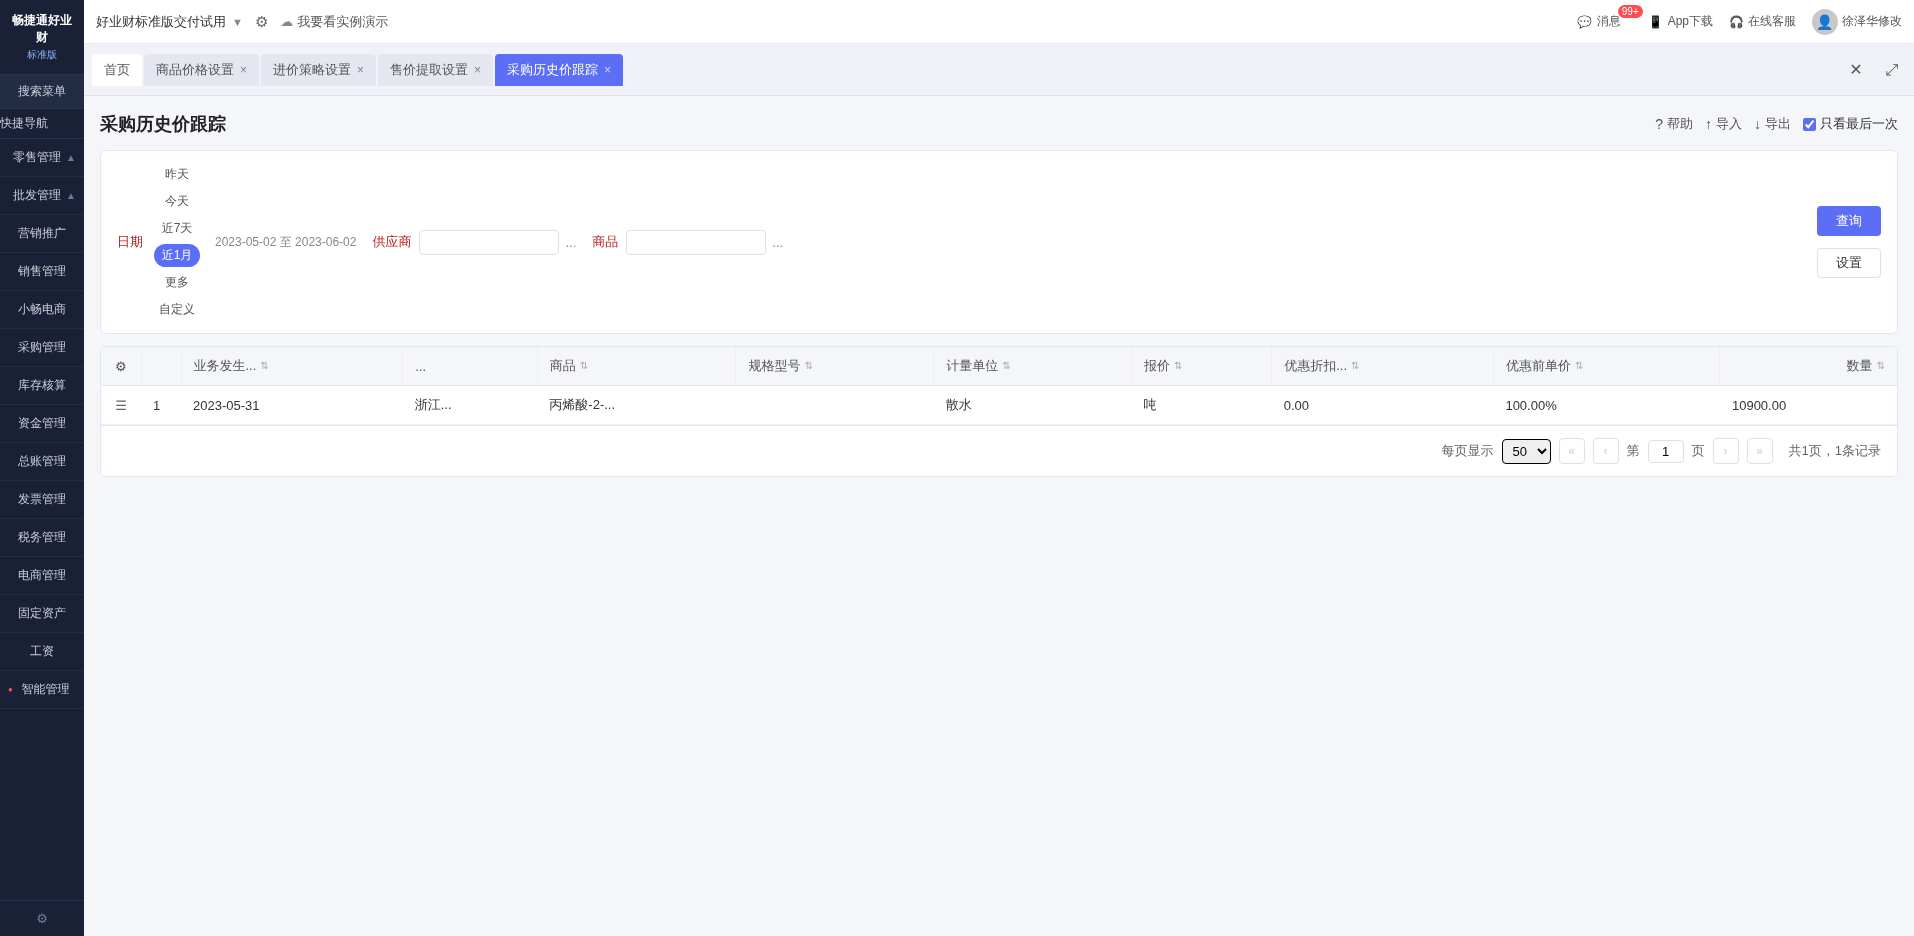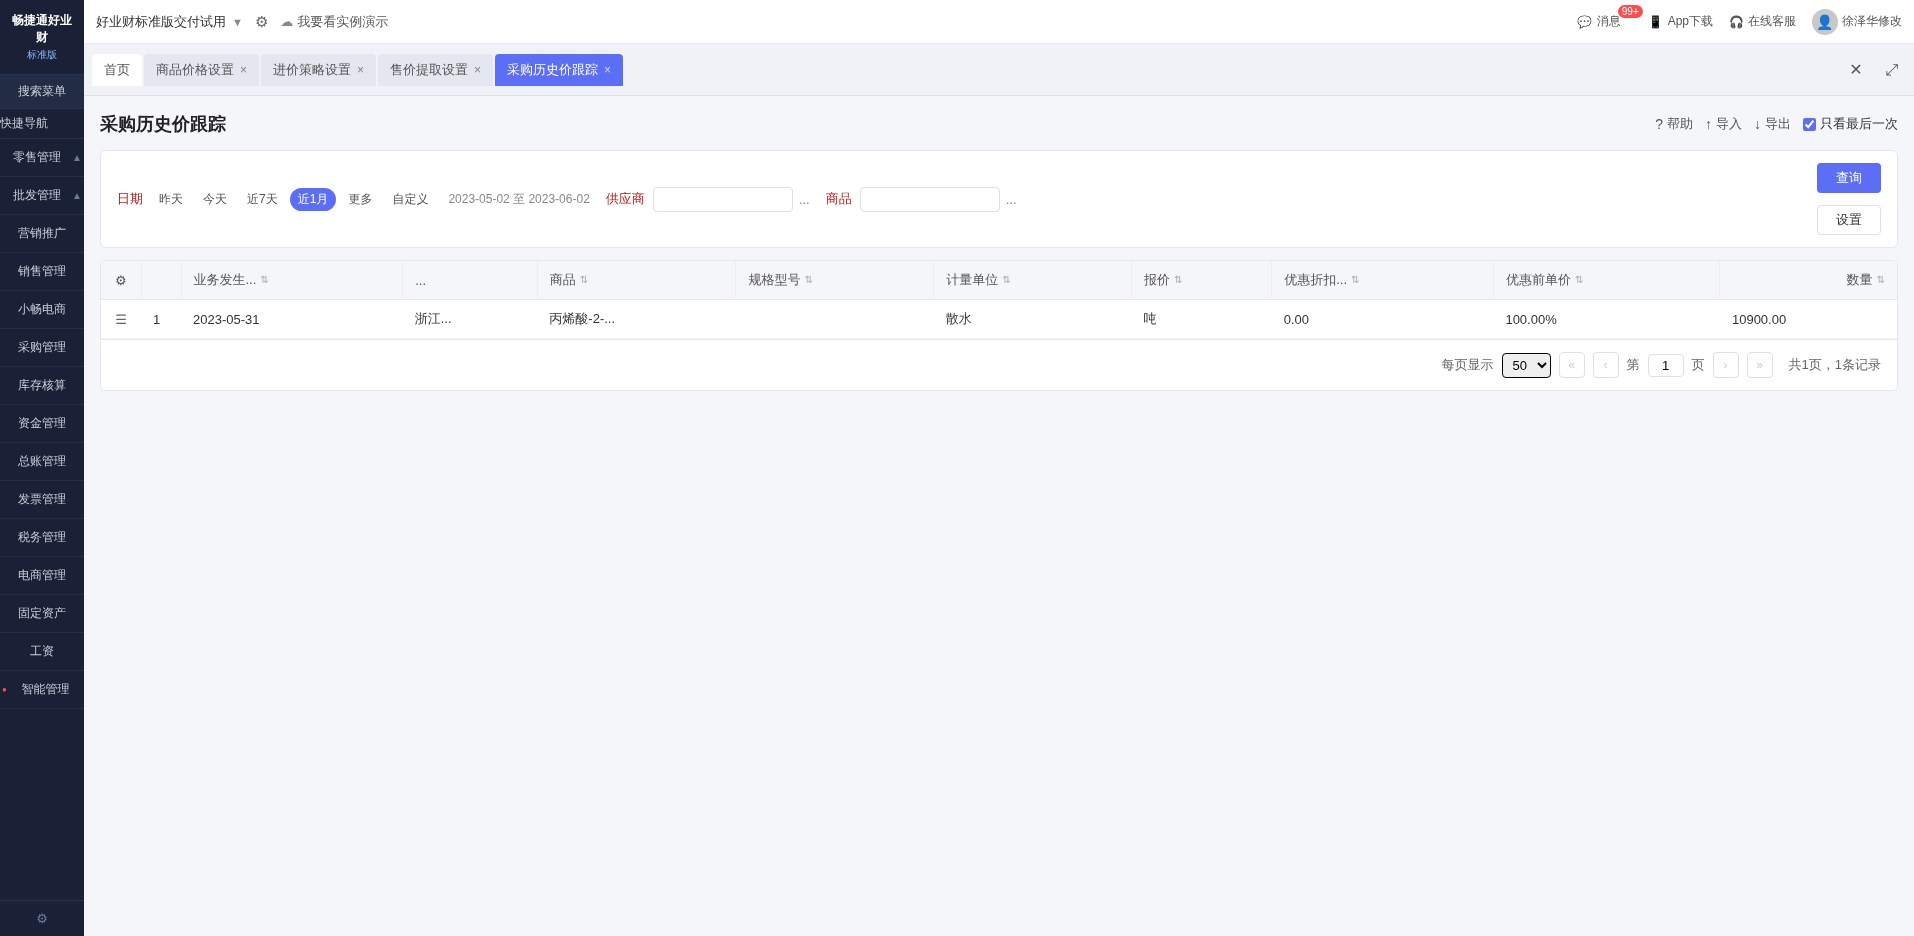--- a/index.html
+++ b/index.html
@@ -47,21 +47,21 @@
       border-bottom: 1px solid #2a3050;
     }
     .sidebar-nav {
       padding: 6px 0;
       border-bottom: 1px solid #2a3050;
       cursor: pointer;
       color: #c8cdd8;
       font-size: 12px;
     }
     .sidebar-item {
-      padding: 10px 2px;
+      padding: 10px 8px;
       text-align: center;
       cursor: pointer;
       color: #c8cdd8;
       font-size: 12px;
       display: flex;
       align-items: center;
       justify-content: space-between;
       border-bottom: 1px solid #252d45;
     }
     .sidebar-item .item-label { flex: 1; text-align: center; }
@@ -290,20 +290,21 @@
     .filter-label {
       color: #b91c1c;
       font-size: 13px;
       white-space: nowrap;
       text-align: center;
     }
     .date-options {
       display: flex;
       align-items: center;
       gap: 4px;
+      flex-direction: column;
     }
     .date-btn {
       padding: 3px 8px;
       border-radius: 12px;
       font-size: 12px;
       cursor: pointer;
       color: #555;
       background: none;
       border: none;
     }

